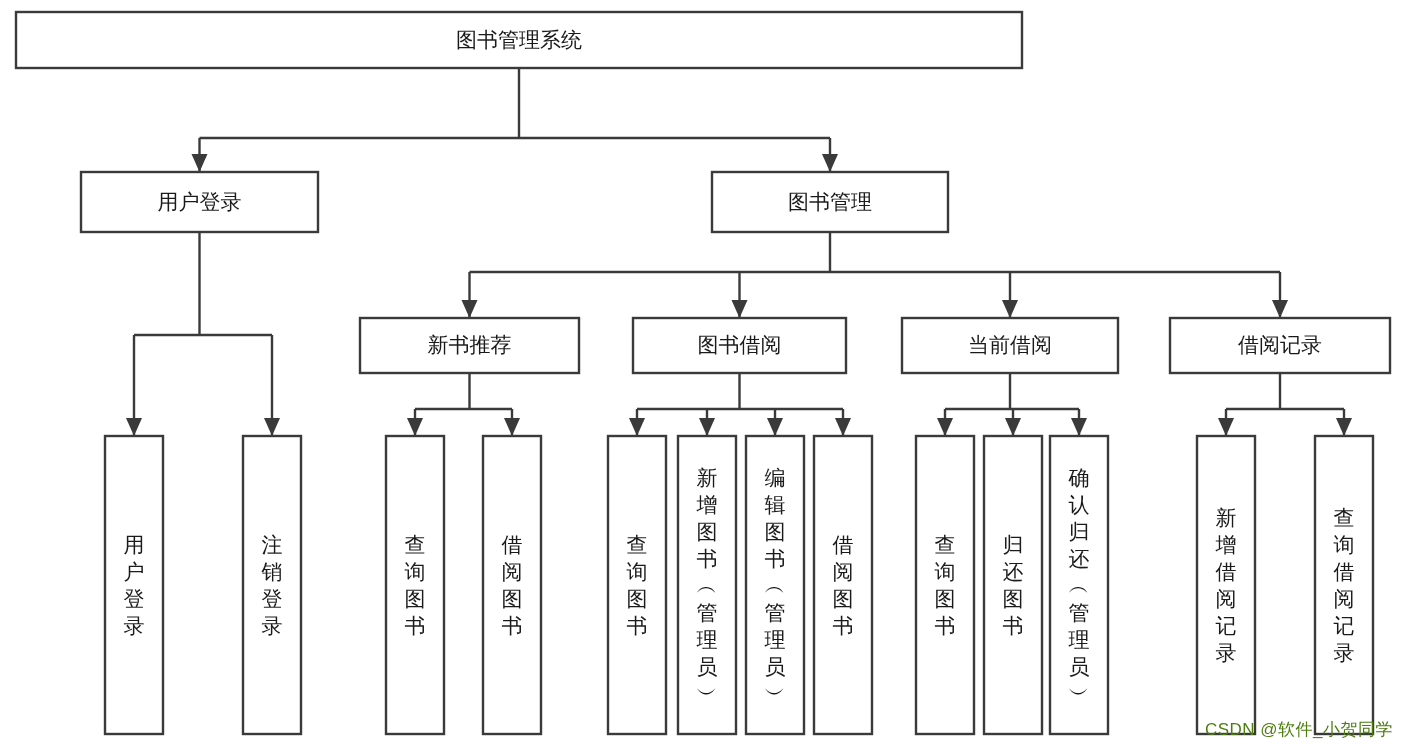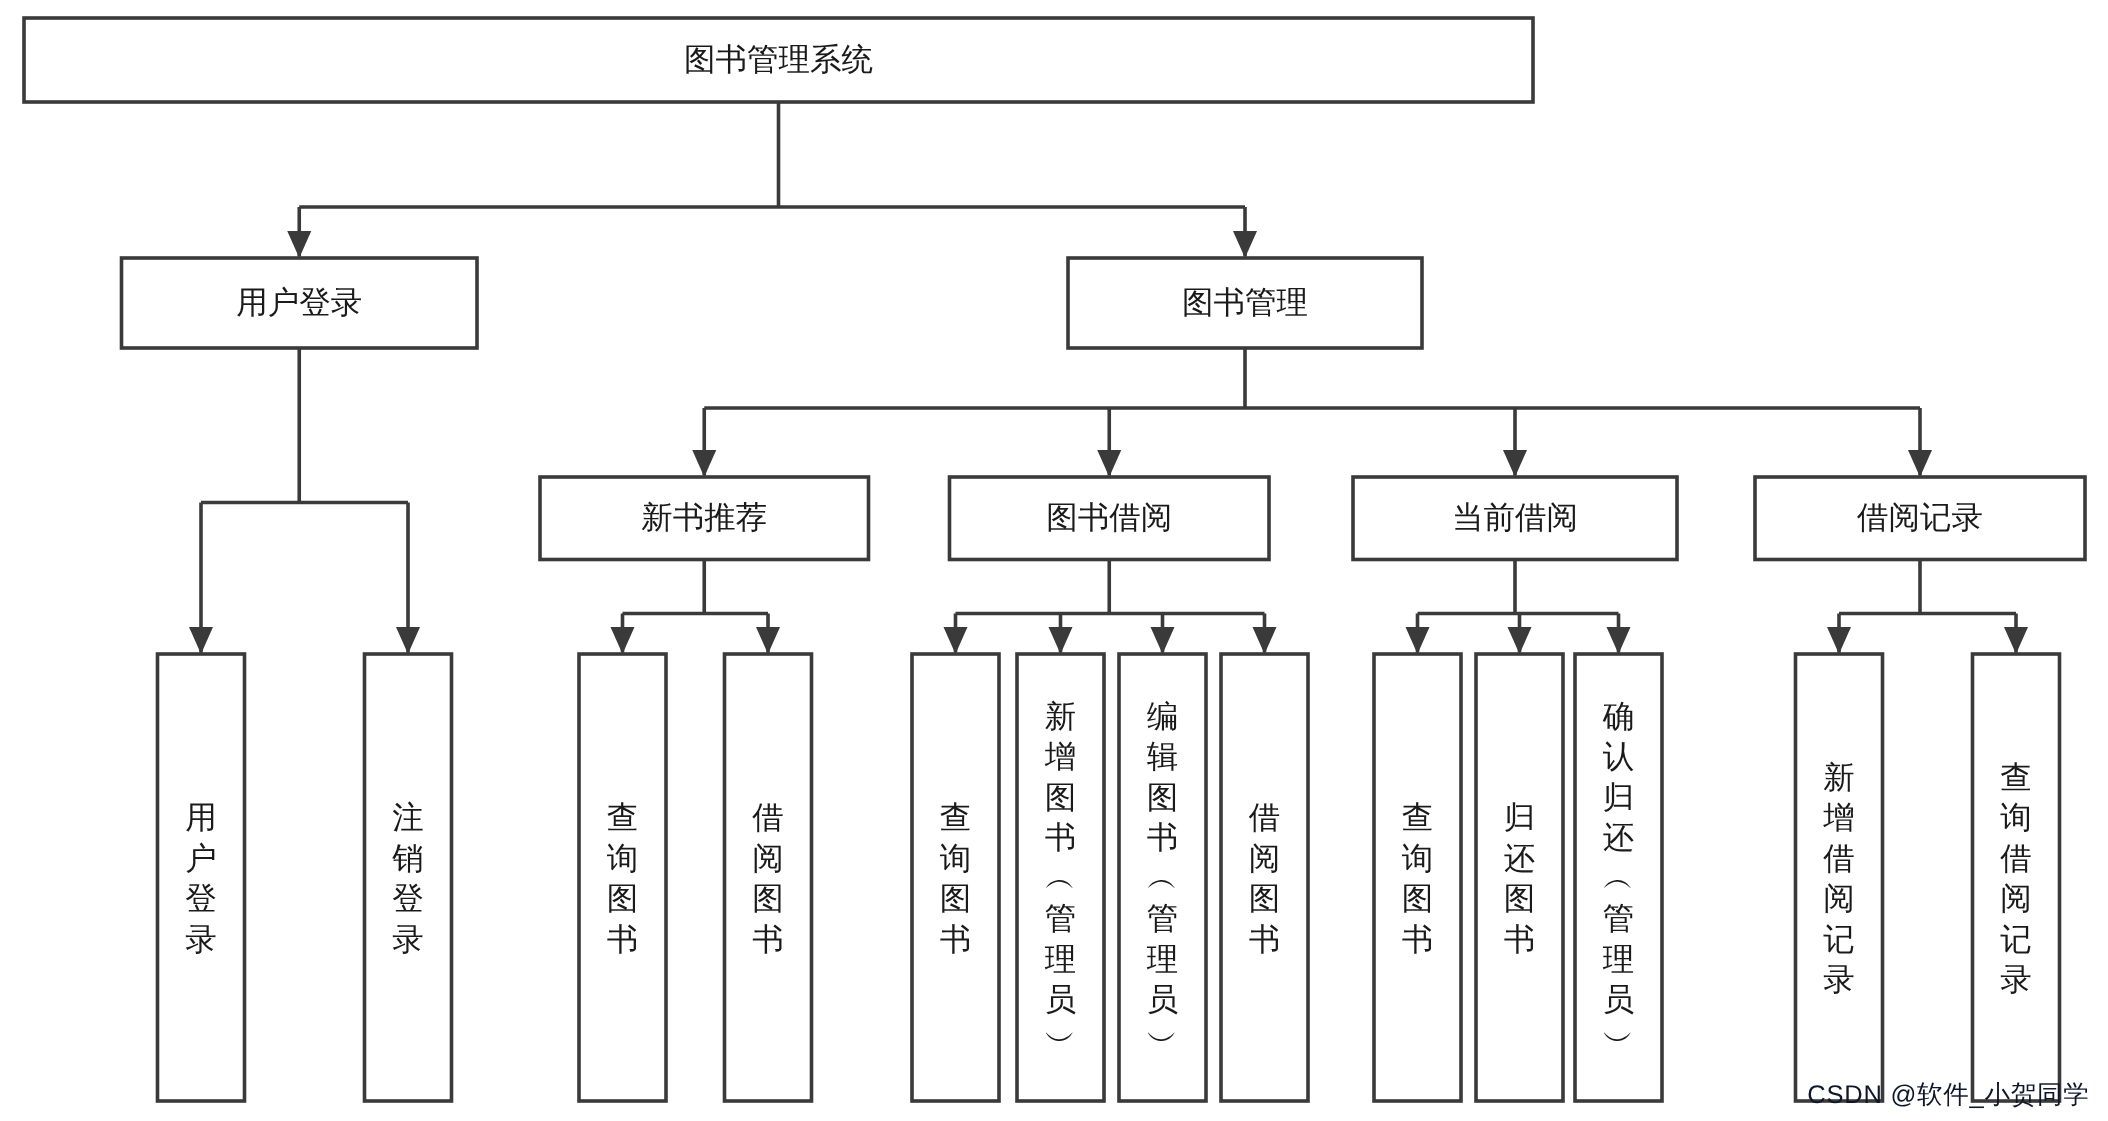--- a/index.html
+++ b/index.html
@@ -53,21 +53,21 @@
     font-size: 21px;
     fill: #1a1a1a;
     text-anchor: middle;
   }
   .watermark {
     position: absolute;
     right: 12px;
     bottom: 6px;
     font-family: "Liberation Sans", "DejaVu Sans", sans-serif;
     font-size: 17px;
-    color: #0f172a;
+    color: #4d7c0f;
     letter-spacing: 0.5px;
     white-space: nowrap;
     pointer-events: none;
   }
 </style>
 </head>
 <body>
 
 <div id="diagram-root">
   <svg id="tree-svg" viewBox="0 0 1405 747" xmlns="http://www.w3.org/2000/svg">

